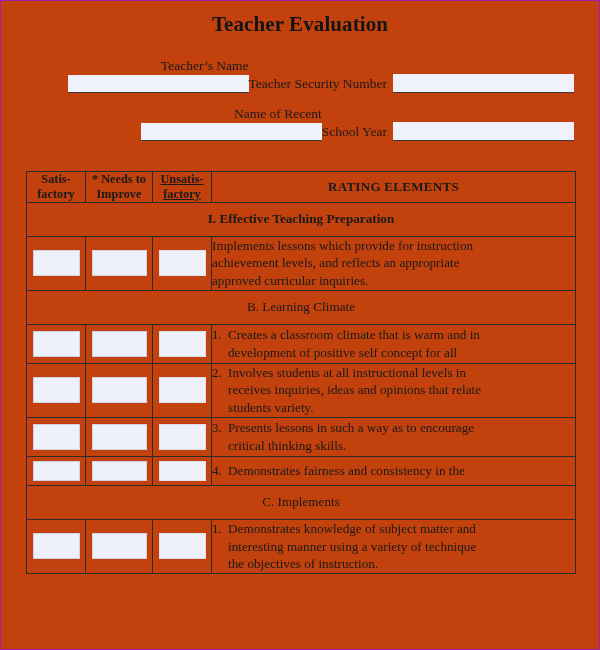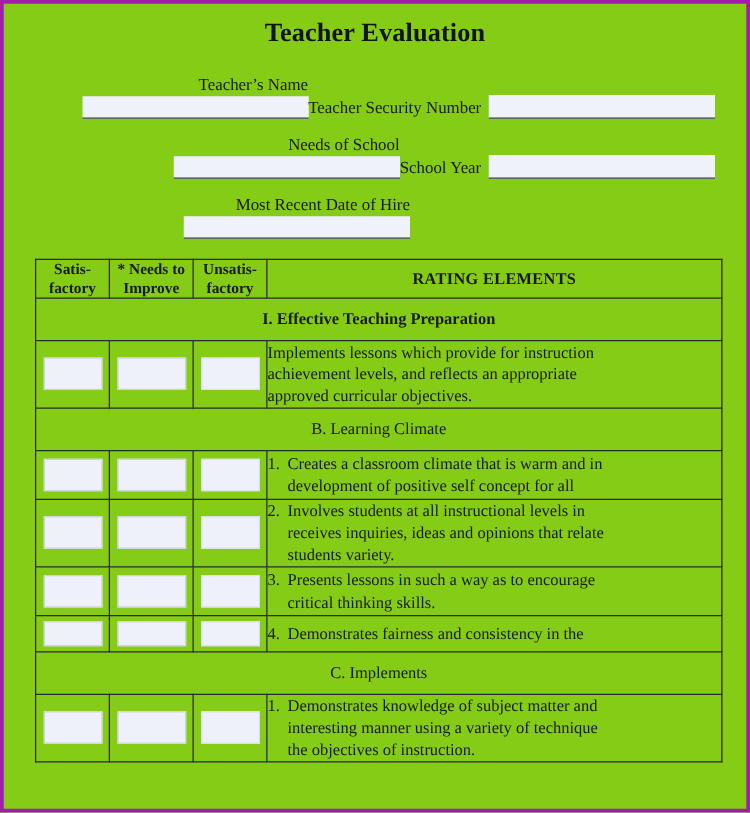--- a/index.html
+++ b/index.html
@@ -14,22 +14,22 @@
     color: #1a1a1a;
     overflow: hidden;
   }
 
   
   .page {
     position: relative;
     box-sizing: border-box;
     width: 600px;
     height: 650px;
-    background: #84cc16;
-    border: 3px solid #a21caf;
+    background: #c2410c;
+    border: 1px solid #a21caf;
     padding: 0;
   }
 
   
   .doc-title {
     text-align: center;
     font-size: 21px;
     font-weight: bold;
     letter-spacing: .1px;
     margin: 11px 0 0 0;
@@ -149,48 +149,44 @@
           <span class="field-label">Teacher’s Name</span>
           <input type="text" class="field-input" placeholder="" style="">
         </div>
         <div class="form-col right">
           <span class="field-label">Teacher Security Number</span>
           <input type="text" class="field-input" placeholder="" style="">
         </div>
       </div>
       <div class="form-row">
         <div class="form-col left">
-          <span class="field-label">Needs of School</span>
+          <span class="field-label">Name of Recent</span>
           <input type="text" class="field-input" placeholder="" style="">
         </div>
         <div class="form-col right">
           <span class="field-label">School Year</span>
           <input type="text" class="field-input" placeholder="" style="">
         </div>
       </div>
       <div class="form-row">
-        <div class="form-col left">
-          <span class="field-label">Most Recent Date of Hire</span>
-          <input type="text" class="field-input" placeholder="" style="">
-        </div>
       </div>
     </div>
 
   <table class="rating-table">
     <tbody>
         <tr>
           <th class="col-head" style="width: 58px;">
             <div>Satis-</div>
             <div>factory</div>
           </th>
           <th class="col-head" style="width: 66px;">
             <div>* Needs to</div>
             <div>Improve</div>
           </th>
-          <th class="col-head" style="width: 58px;">
+          <th class="col-head" style="width: 58px; text-decoration: underline;">
             <div>Unsatis-</div>
             <div>factory</div>
           </th>
           <th class="col-head elements">RATING ELEMENTS</th>
         </tr>
         <tr class="section-row major">
           <td colspan="4">I.  Effective Teaching Preparation</td>
         </tr>
         <tr>
           <td class="cb-cell">
@@ -199,21 +195,21 @@
           <td class="cb-cell">
             <div class="cb"></div>
           </td>
           <td class="cb-cell">
             <div class="cb soft"></div>
           </td>
           <td class="item-cell">
             <div class="plain">
               <div>Implements lessons which provide for instruction</div>
               <div>achievement levels,  and reflects an appropriate</div>
-              <div>approved curricular objectives.</div>
+              <div>approved curricular inquiries.</div>
             </div>
           </td>
         </tr>
         <tr class="section-row minor">
           <td colspan="4">B. Learning Climate</td>
         </tr>
         <tr>
           <td class="cb-cell">
             <div class="cb"></div>
           </td>

